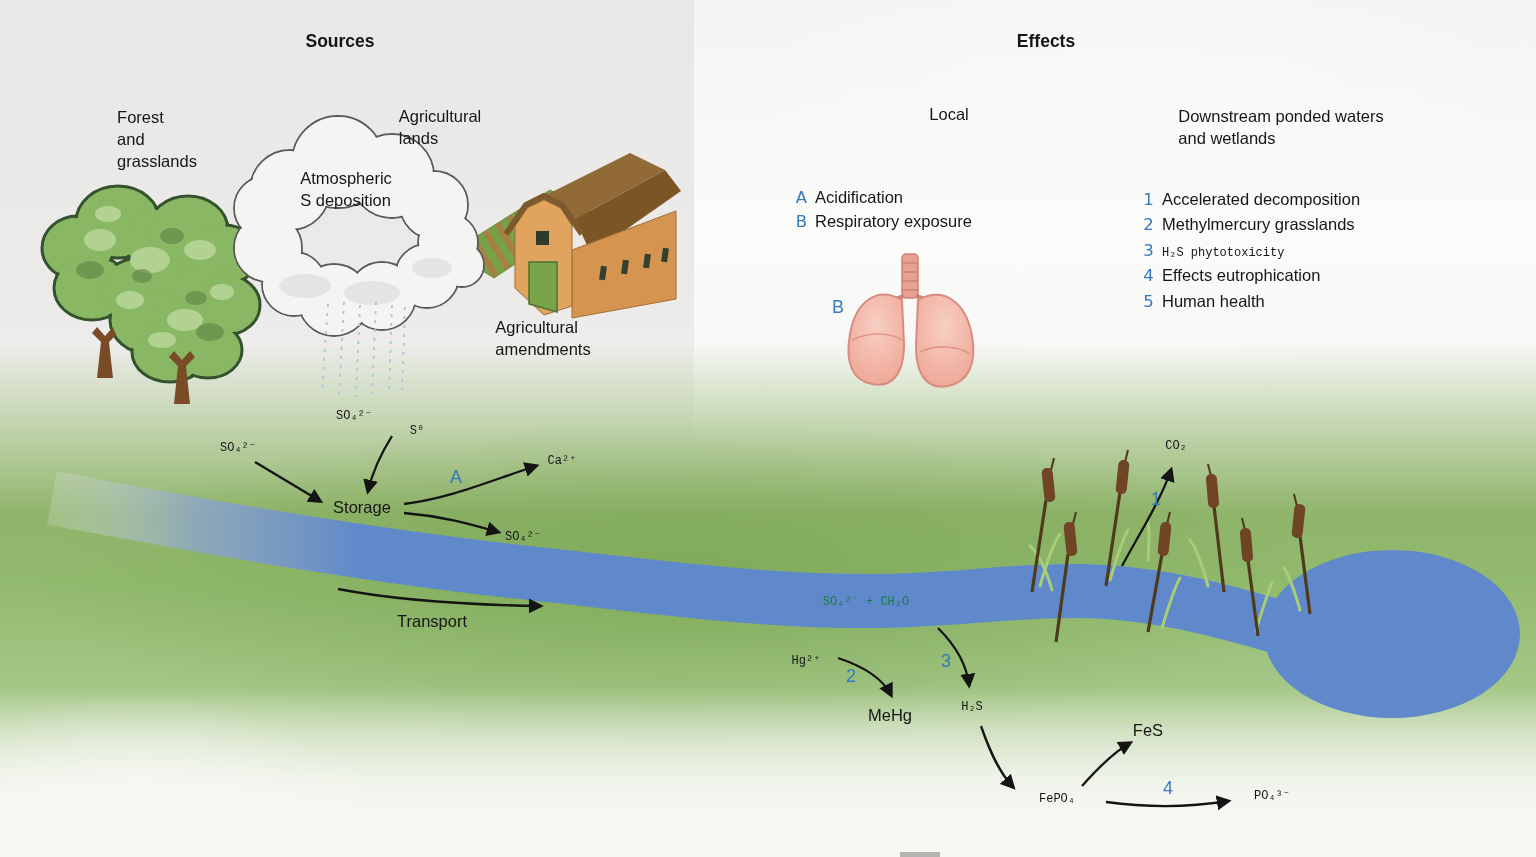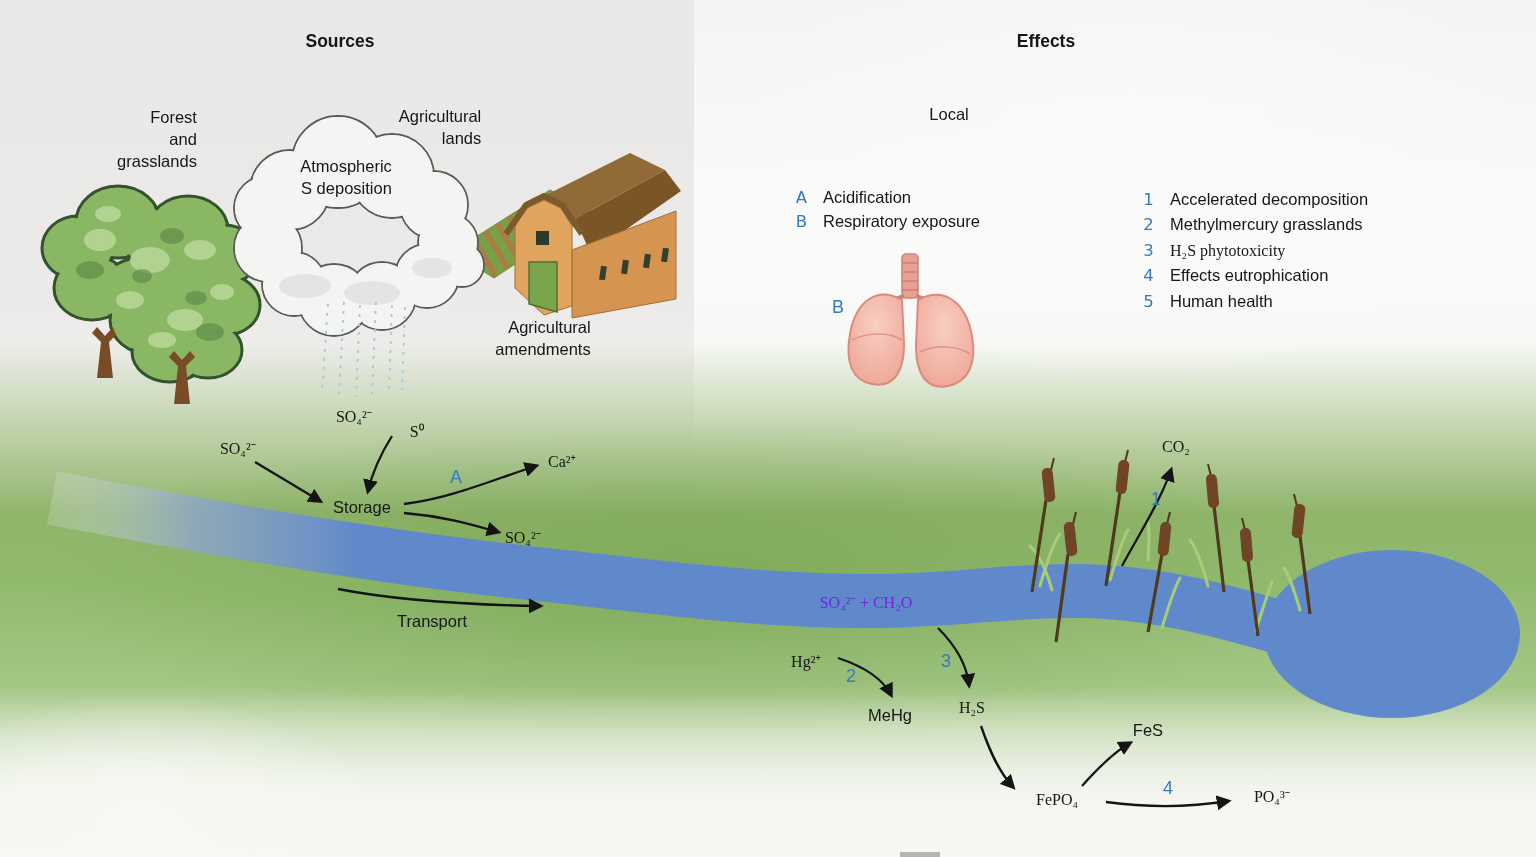--- a/index.html
+++ b/index.html
@@ -20,35 +20,35 @@
   #bg-fog-tr{left:640px;top:0;width:896px;height:500px;
     background:radial-gradient(60% 62% at 55% 30%,rgba(250,250,248,.95),rgba(250,250,248,0) 75%);}
   #bg-fog-bottom{left:0;top:690px;width:1536px;height:167px;
     background:linear-gradient(180deg,rgba(248,249,245,0) 0%,rgba(248,249,245,.75) 60%,#f7f8f4 100%);}
   #bg-fog-bl{left:0;top:620px;width:560px;height:237px;
     background:radial-gradient(55% 65% at 25% 80%,rgba(248,249,245,.8),rgba(248,249,245,0) 75%);}
   #artifact-bar{left:900px;top:852px;width:40px;height:5px;background:#b2b5b1;}
   svg{position:absolute;left:0;top:0;}
   
   .lbl{position:absolute;transform:translate(-50%,-50%);font-size:16.5px;line-height:1.32;
-    color:#161616;text-align:right;white-space:pre-line;}
+    color:#161616;text-align:left;white-space:pre-line;}
   .bold{font-weight:bold;font-size:17.5px;}
-  .f{font-family:Liberation Serif, serif;font-size:16px;}
+  .f{font-family:Liberation Mono, monospace;font-size:12px;}
   .blue{color:#3579be;}
-  .white{color:#6d28d9;}
+  .white{color:#15803d;}
   .big{font-size:18px;}
   
   .kv-list{position:absolute;color:#161616;font-size:16.5px;}
   #legend{left:794px;top:188px;}
   #numbered{left:1141px;top:190px;}
   .kv-row{display:flex;align-items:baseline;height:24px;}
   #numbered .kv-row{height:25.4px;}
   .kv-key{color:#3579be;width:15px;text-align:center;flex:none;
     font-family:"DejaVu Sans","Liberation Sans",sans-serif;}
-  .kv-label{margin-left:14px;white-space:nowrap;text-align:center;}
+  .kv-label{margin-left:6px;white-space:nowrap;text-align:center;}
 </style>
 </head>
 <body>
 
 <div id="stage">
 
   <div class="bg" id="bg-left"></div>
   <div class="bg" id="bg-right"></div>
   <div class="bg" id="bg-green"></div>
   <div class="bg" id="bg-band"></div>
@@ -264,36 +264,38 @@
       <path d="M1106,802 C1150,808 1192,807 1228,801" marker-end="url(#ah)"></path>
     </g>
   </svg>
 
   <div class="lbl bold" style="left:340px;top:42px">Sources</div>
   <div class="lbl" style="left:157px;top:140px">Forest
 and
 grasslands</div>
   <div class="lbl" style="left:440px;top:128px">Agricultural
 lands</div>
-  <div class="lbl" style="left:346px;top:178px">Atmospheric
+  <div class="lbl" style="left:346px;top:190px">Atmospheric
 S deposition</div>
   <div class="lbl" style="left:543px;top:339px">Agricultural
 amendments</div>
 
   <div class="lbl f" style="left:238px;top:449px">SO₄²⁻</div>
   <div class="lbl f" style="left:354px;top:417px">SO₄²⁻</div>
   <div class="lbl f" style="left:417px;top:432px">S⁰</div>
   <div class="lbl" style="left:362px;top:508px">Storage</div>
   <div class="lbl blue big" style="left:456px;top:478px">A</div>
   <div class="lbl f" style="left:562px;top:462px">Ca²⁺</div>
   <div class="lbl f" style="left:523px;top:538px">SO₄²⁻</div>
   <div class="lbl" style="left:432px;top:622px">Transport</div>
 
   <div class="lbl bold" style="left:1046px;top:42px">Effects</div>
   <div class="lbl" style="left:949px;top:115px">Local</div>
+  <div class="lbl" style="left:1281px;top:128px">Downstream ponded waters
+and wetlands</div>
 
   <div class="kv-list" id="legend">
     <div class="kv-row">
       <span class="kv-key">A</span>
       <span class="kv-label">Acidification</span>
     </div>
     <div class="kv-row">
       <span class="kv-key">B</span>
       <span class="kv-label">Respiratory exposure</span>
     </div>

